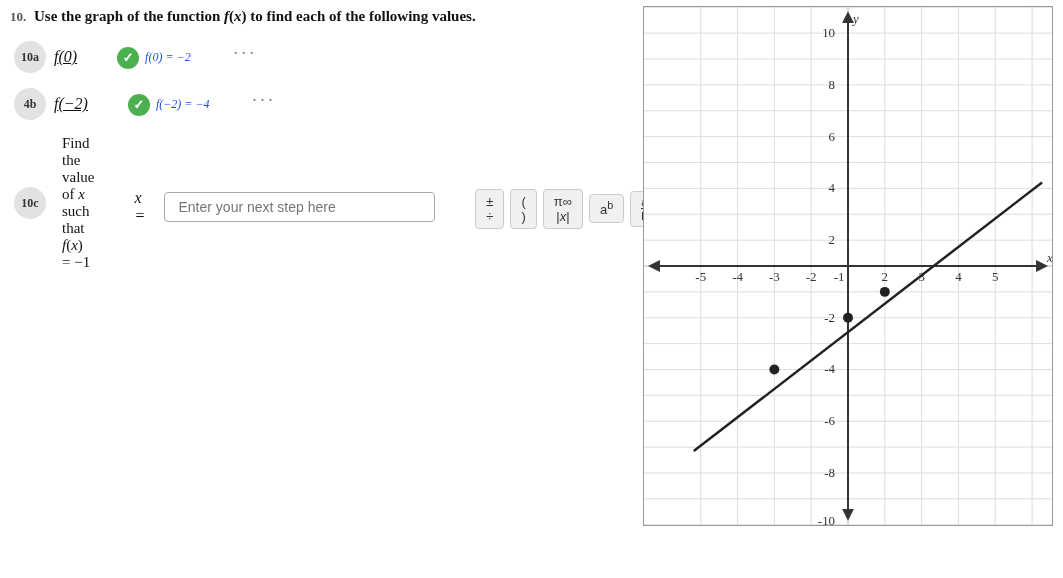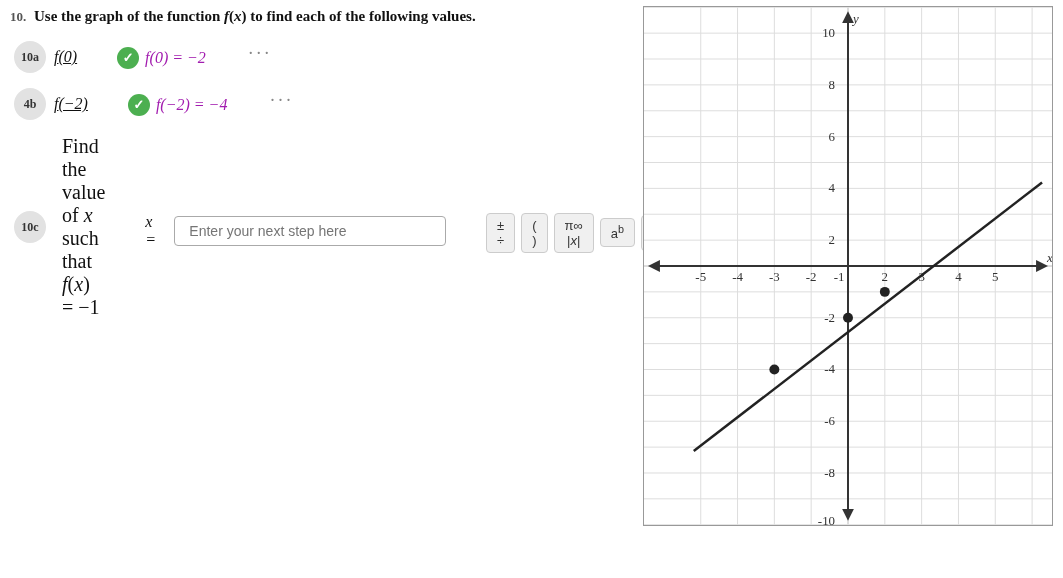--- a/index.html
+++ b/index.html
@@ -95,35 +95,35 @@
       display: flex;
       align-items: center;
       justify-content: center;
       color: white;
       font-size: 13px;
       font-weight: bold;
       flex-shrink: 0;
     }
 
     .answer-text {
-      font-size: 16px;
-      color: #a21caf;
+      font-size: 12px;
+      color: #1d4ed8;
       font-style: italic;
     }
 
     .dots-row {
       padding-left: 42px;
       font-size: 18px;
       color: #888;
       letter-spacing: 2px;
       margin-top: 2px;
     }
 
     .part-c-question {
-      font-size: 20px;
+      font-size: 15px;
       color: #111;
       margin-left: 8px;
     }
 
     .x-equals-row {
       display: flex;
       align-items: center;
       gap: 8px;
       padding-left: 40px;
       margin-top: 4px;

